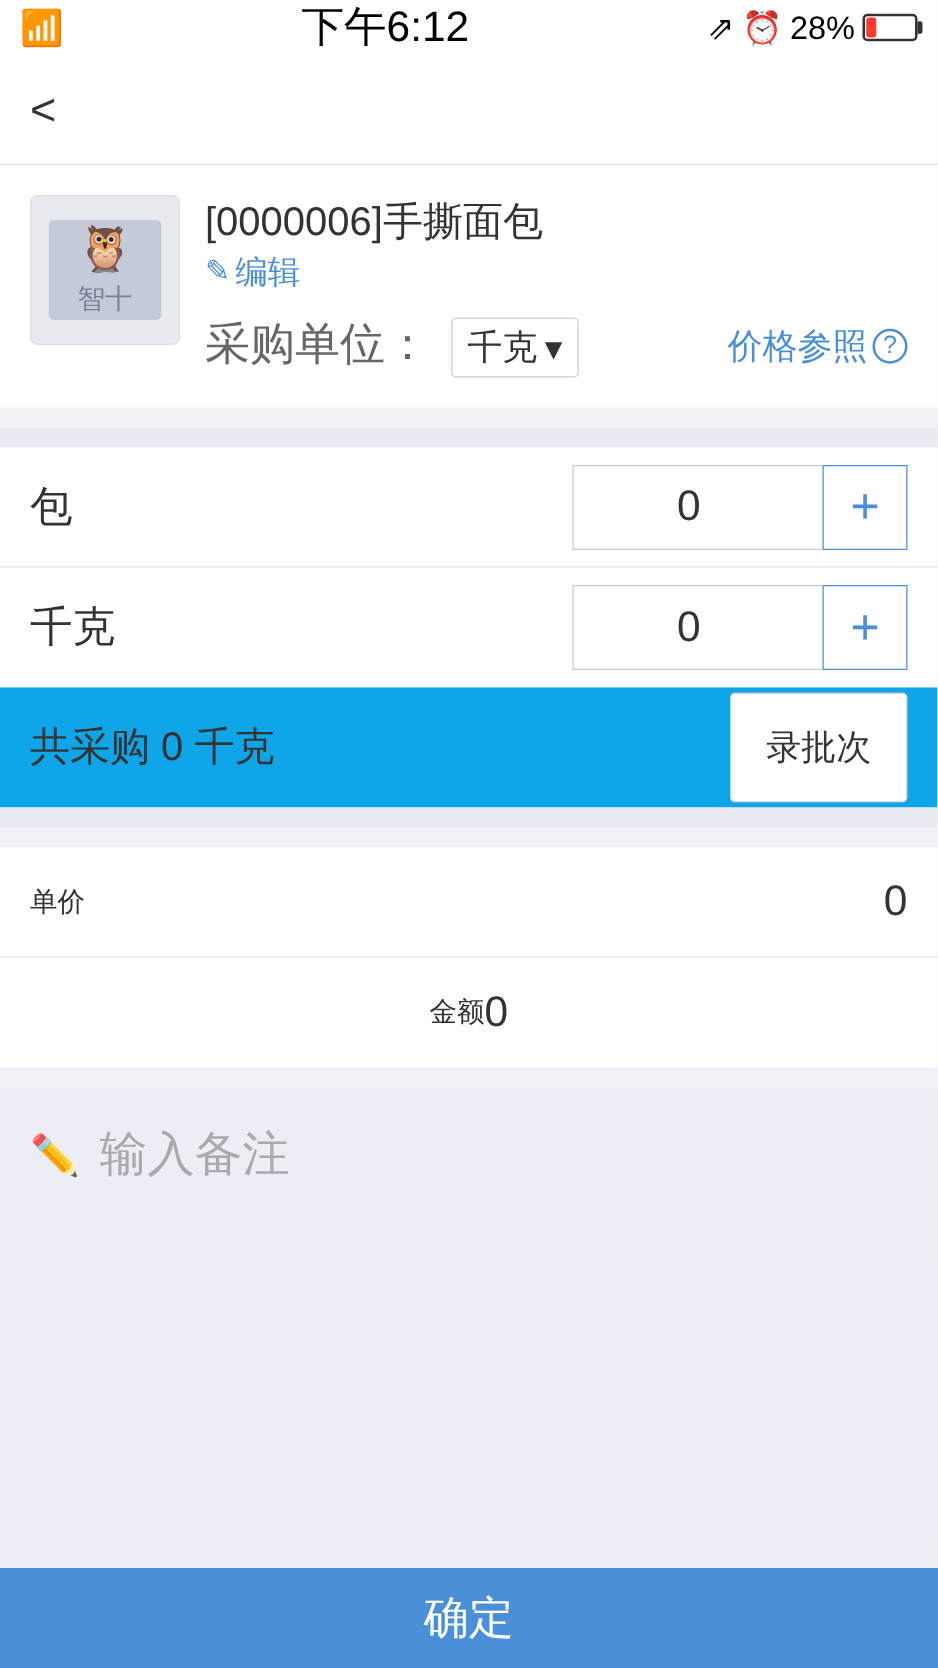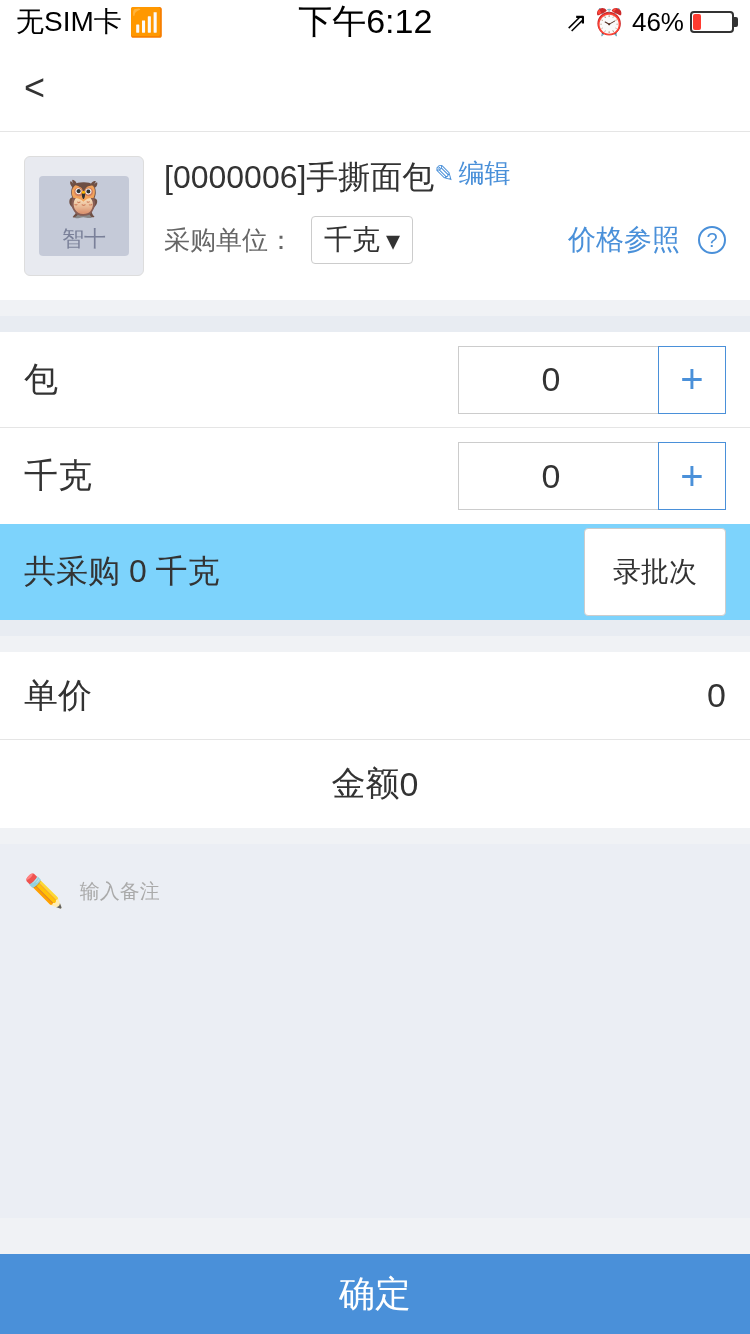--- a/index.html
+++ b/index.html
@@ -88,42 +88,43 @@
       width: 90px; height: 80px;
       background: #c5cad8;
       border-radius: 4px;
       display: flex; align-items: center; justify-content: center;
       color: #7a8099; font-size: 22px;
       flex-direction: column; gap: 4px;
     }
     .owl-icon { font-size: 36px; }
     .product-info { flex: 1; }
     .product-name-row {
-      display: flex; justify-content: flex-start; align-items: flex-start;
+      display: flex; justify-content: space-between; align-items: flex-start;
       margin-bottom: 16px;
+      flex-direction: column;
     }
     .product-name { font-size: 32px; color: #333; font-weight: 400; }
     .edit-btn {
       color: #4a90d9; font-size: 26px; display: flex; align-items: center; gap: 4px;
       cursor: pointer;
     }
     .edit-icon { font-size: 24px; }
     .product-unit-row {
       display: flex; justify-content: space-between; align-items: center;
     }
-    .unit-label { font-size: 26px; color: #666; margin-right: 8px; }
+    .unit-label { font-size: 36px; color: #666; margin-right: 8px; }
     .unit-select {
       display: inline-flex; align-items: center; gap: 6px;
       border: 1px solid #ccc; border-radius: 4px;
       padding: 4px 12px;
       font-size: 28px; color: #333;
       cursor: pointer;
     }
     .price-ref {
-      color: #4a90d9; font-size: 28px; display: flex; align-items: center; gap: 18px;
+      color: #4a90d9; font-size: 28px; display: flex; align-items: center; gap: 4px;
       cursor: pointer;
     }
     .info-circle {
       width: 28px; height: 28px; border: 2px solid #4a90d9;
       border-radius: 50%; display: inline-flex; align-items: center; justify-content: center;
       font-size: 20px; color: #4a90d9;
     }
 
     
     .section-divider {
@@ -163,21 +164,21 @@
       color: #4a90d9; font-size: 40px;
       display: flex; align-items: center; justify-content: center;
       cursor: pointer;
     }
 
     
     .summary-row {
       display: flex; align-items: center; justify-content: space-between;
       padding: 0 24px;
       height: 96px;
-      background: #7dd3fc;
+      background: #0ea5e9;
       border-bottom: none;
     }
     .summary-text { font-size: 32px; color: #333; }
     .batch-btn {
       border: 1px solid #ccc; background: #fff;
       padding: 24px 28px;
       font-size: 28px; color: #333;
       cursor: pointer; border-radius: 4px;
     }
 
@@ -186,33 +187,33 @@
       background: #fff;
       margin-top: 16px;
     }
     .price-row {
       display: flex; align-items: center; justify-content: space-between;
       padding: 0 24px;
       height: 88px;
       border-bottom: 1px solid #e5e5e5;
     }
     .price-row:last-child { border-bottom: none; justify-content: center; }
-    .price-label { font-size: 34px; color: #333; }
+    .price-label { font-size: 22px; color: #333; }
     .price-value { font-size: 34px; color: #333; }
 
     
     .remark-section {
       background: #ebeef4;
       margin-top: 16px;
       padding: 28px 24px;
       display: flex; align-items: center; gap: 16px;
       min-height: 80px;
     }
     .pencil-icon { font-size: 32px; color: #999; }
-    .remark-placeholder { font-size: 20px; color: #aaa; text-align: right; }
+    .remark-placeholder { font-size: 38px; color: #aaa; text-align: right; }
 
     
     .empty-area {
       background: #ebeef4;
       flex: 1;
       min-height: 280px;
     }
 
     
     .confirm-btn {
@@ -226,28 +227,27 @@
       position: fixed;
       bottom: 0; left: 0;
       display: flex; align-items: center; justify-content: center;
     }
   </style>
 </head>
 <body>
 
 <div class="status-bar">
   <div class="status-left">
-    <span>无SIM卡</span>
     <span>📶</span>
   </div>
   <div class="status-center">下午6:12</div>
   <div class="status-right">
     <span>⇗</span>
     <span>⏰</span>
-    <span>46%</span>
+    <span>28%</span>
     <span class="battery-icon">
       <span class="battery-body">
           <span class="battery-fill"></span>
         </span>
     </span>
   </div>
 </div>
 
 <div class="nav-bar">
   <div class="nav-back">&lt;</div>

